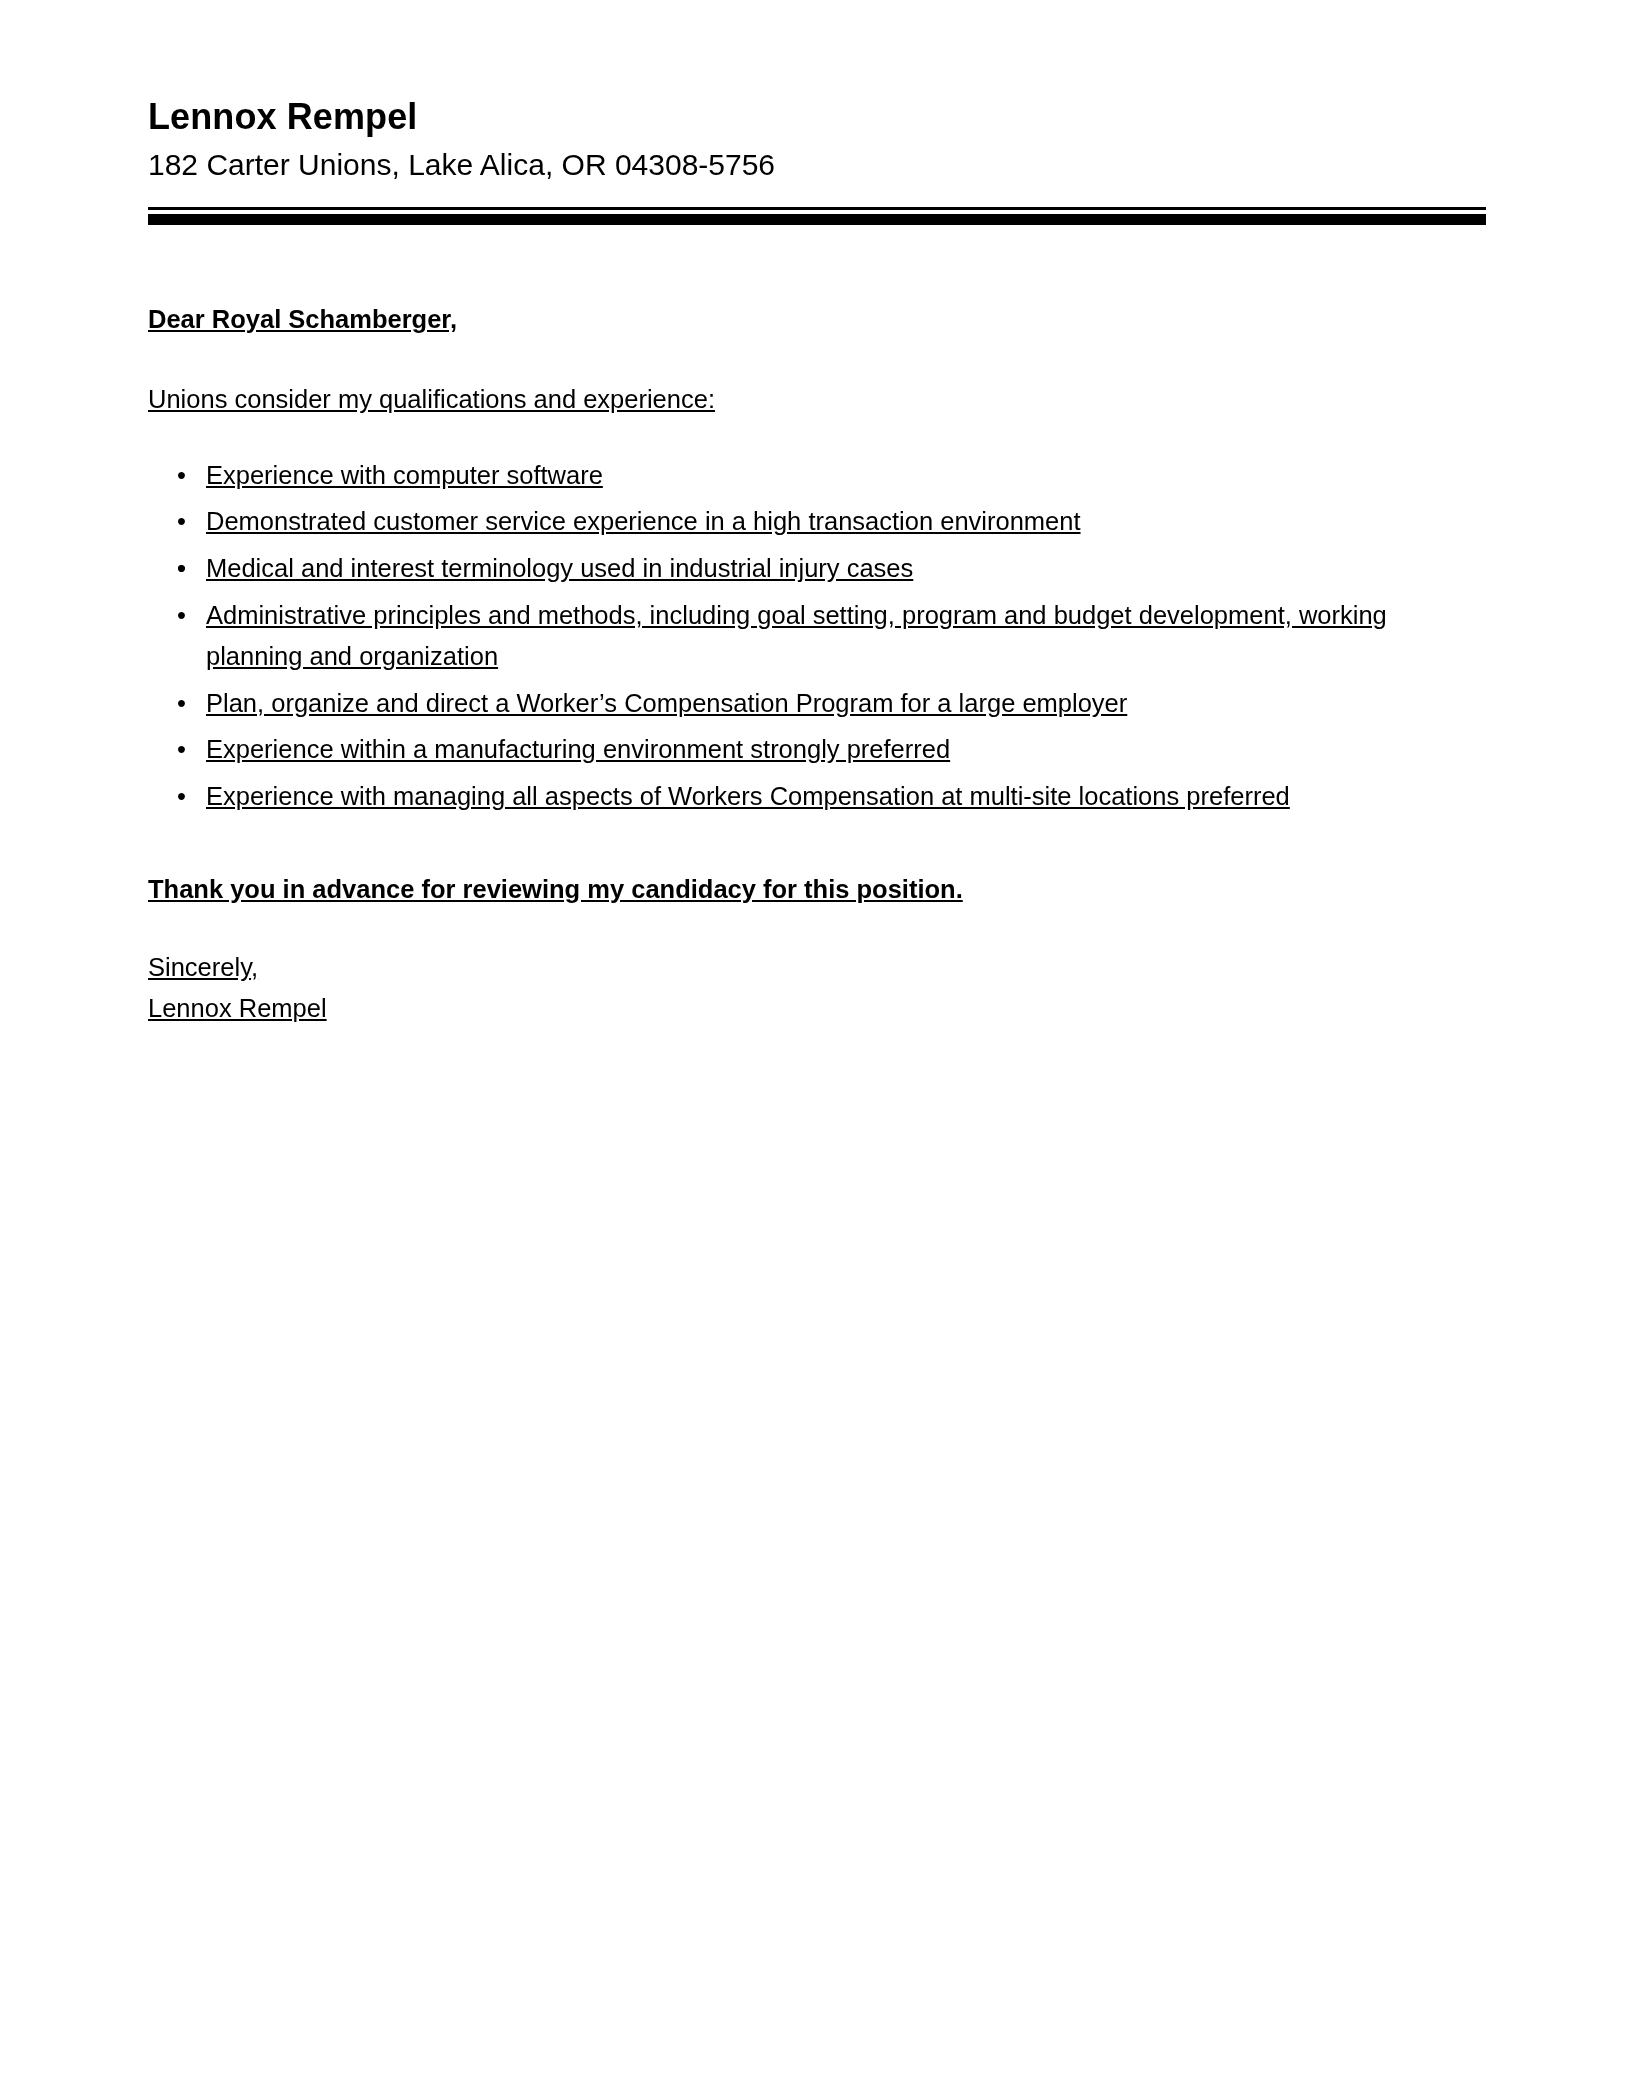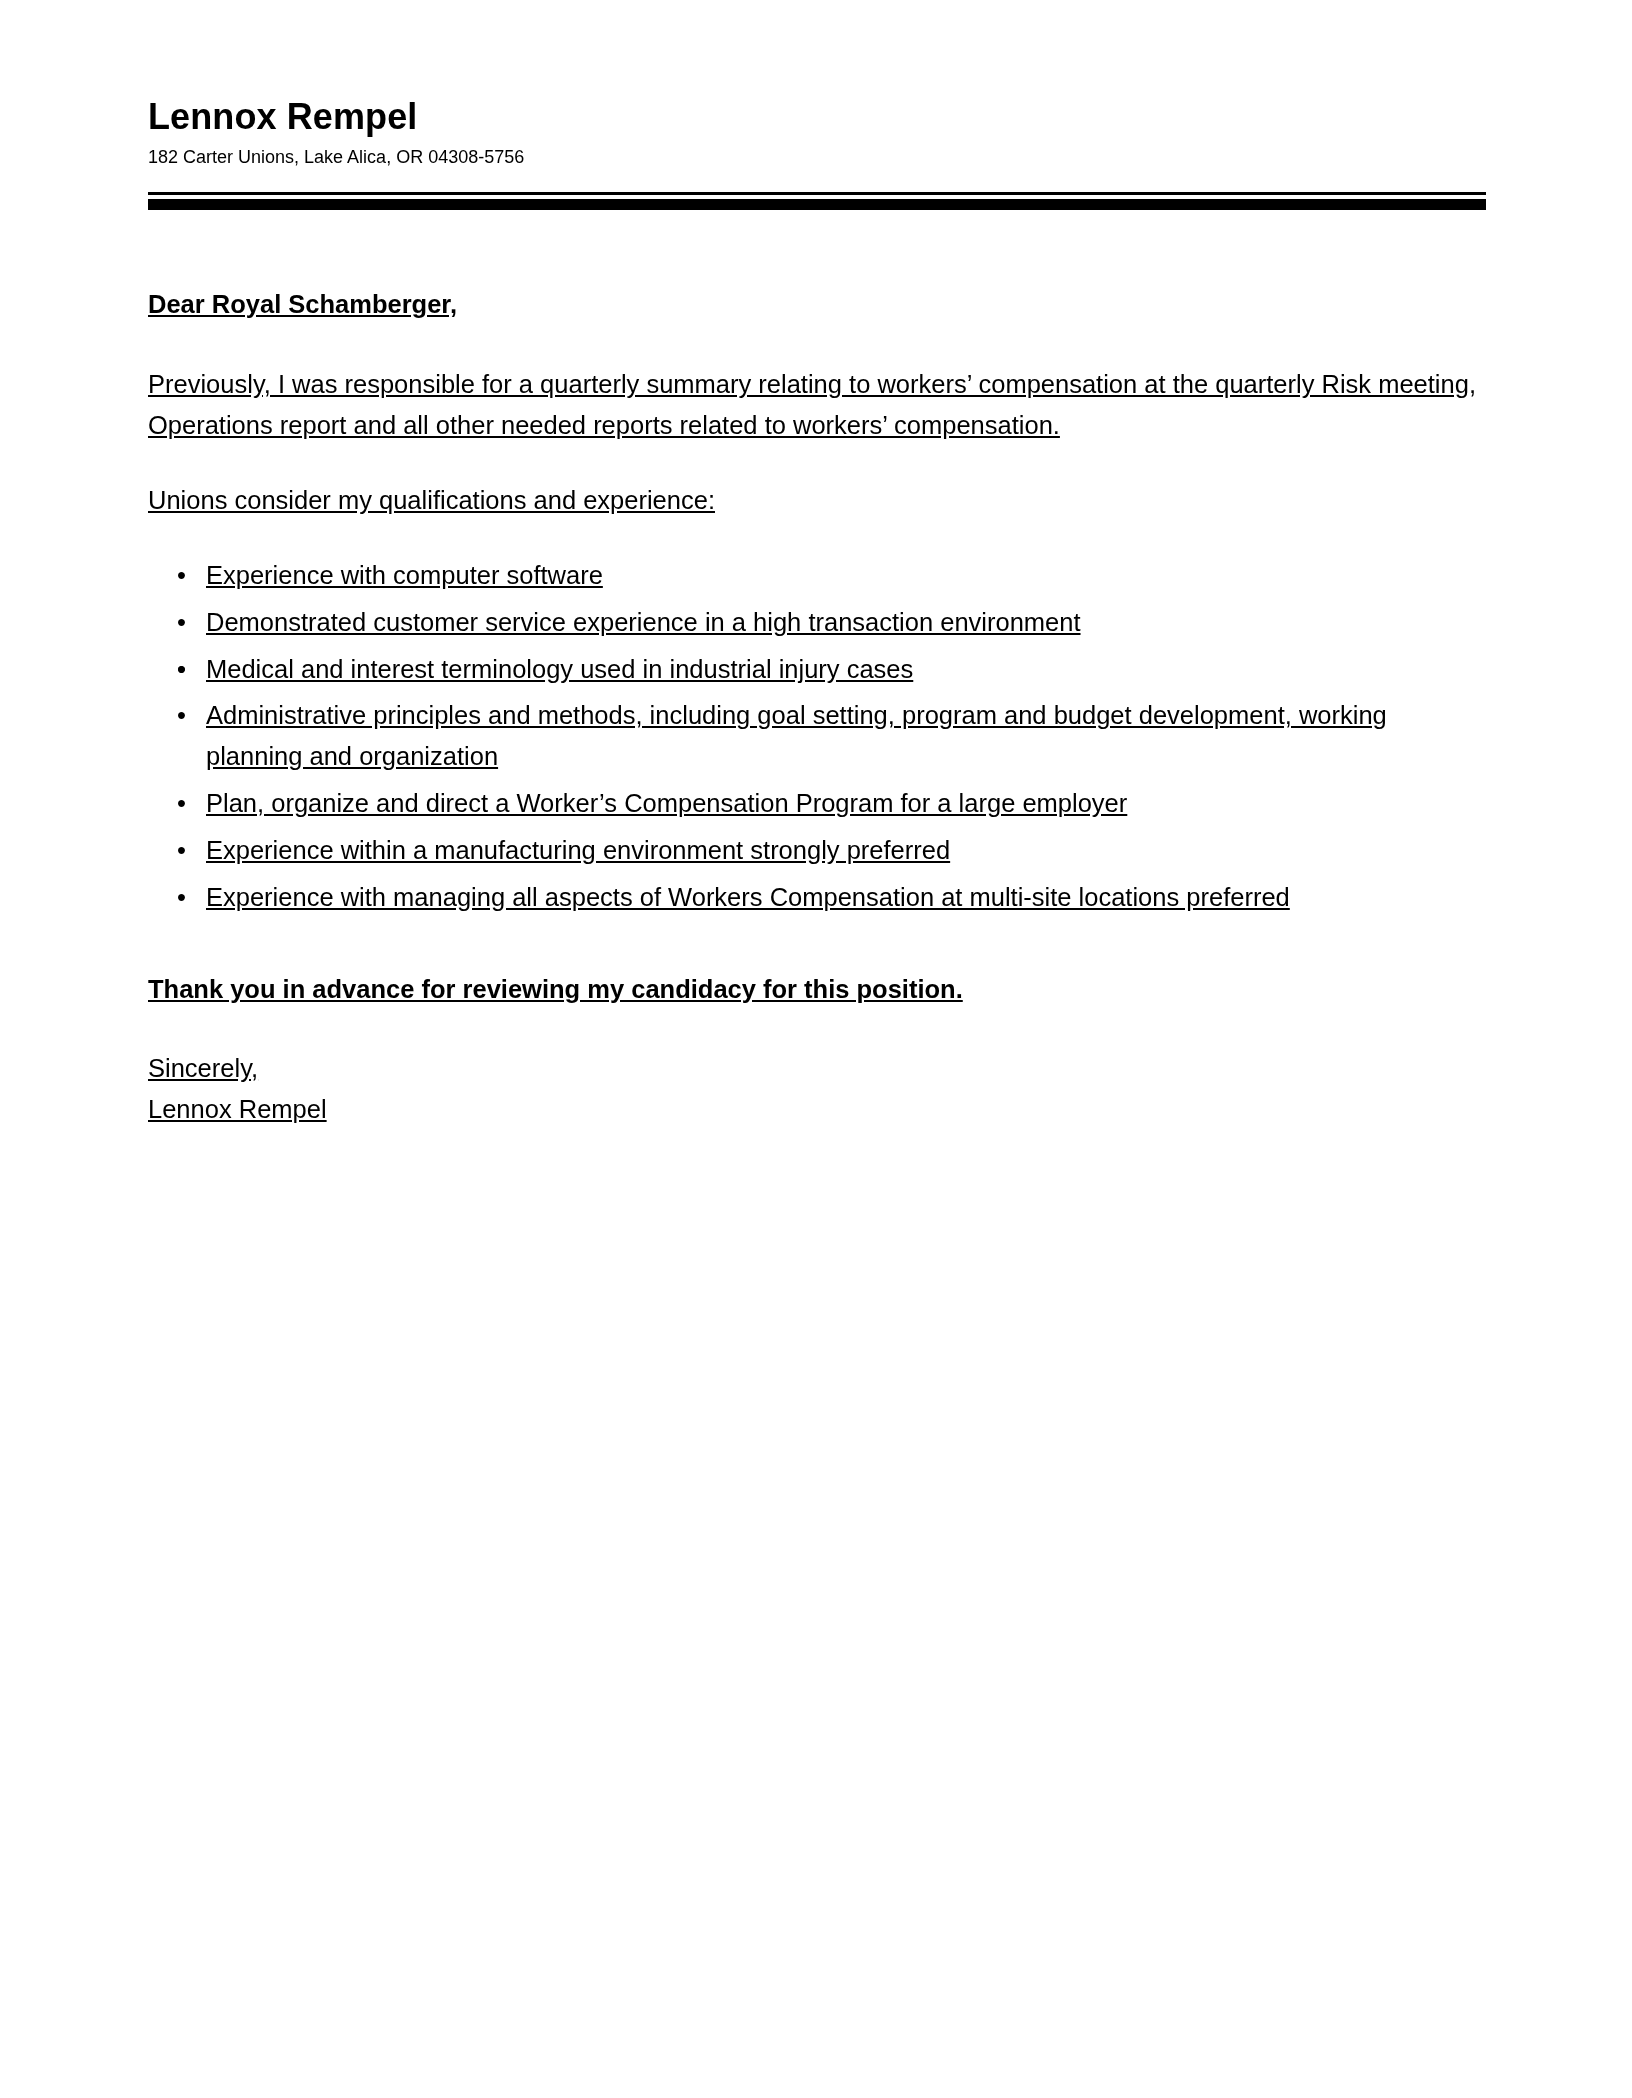--- a/index.html
+++ b/index.html
@@ -32,21 +32,21 @@
     padding-bottom: 0;
   }
   .sender-name {
     font-size: 36px;
     font-weight: bold;
     letter-spacing: 0.1px;
     line-height: 1.18;
     margin: 0 0 8px 0;
   }
   .sender-address {
-    font-size: 18px;
+    font-size: 30px;
     font-weight: normal;
     line-height: 1.25;
     margin: 0;
   }
 
   
   .rule {
     margin-top: 23px;
     width: 1338px;
   }
@@ -122,21 +122,20 @@
       <div class="rule-thin"></div>
       <div class="rule-gap"></div>
       <div class="rule-thick"></div>
     </div>
 
     <div class="letter-body">
 
       <p class="salutation">Dear Royal Schamberger,</p>
 
 
-      <p class="para">Previously, I was responsible for a quarterly summary relating to workers’ compensation at the quarterly Risk meeting, Operations report and all other needed reports related to workers’ compensation.</p>
 
       <p class="para">Unions consider my qualifications and experience:</p>
 
       <ul class="bullet-list">
         <li class="bullet-item">
           <span class="dot">•</span>
           <span>Experience with computer software</span>
         </li>
         <li class="bullet-item">
           <span class="dot">•</span>

